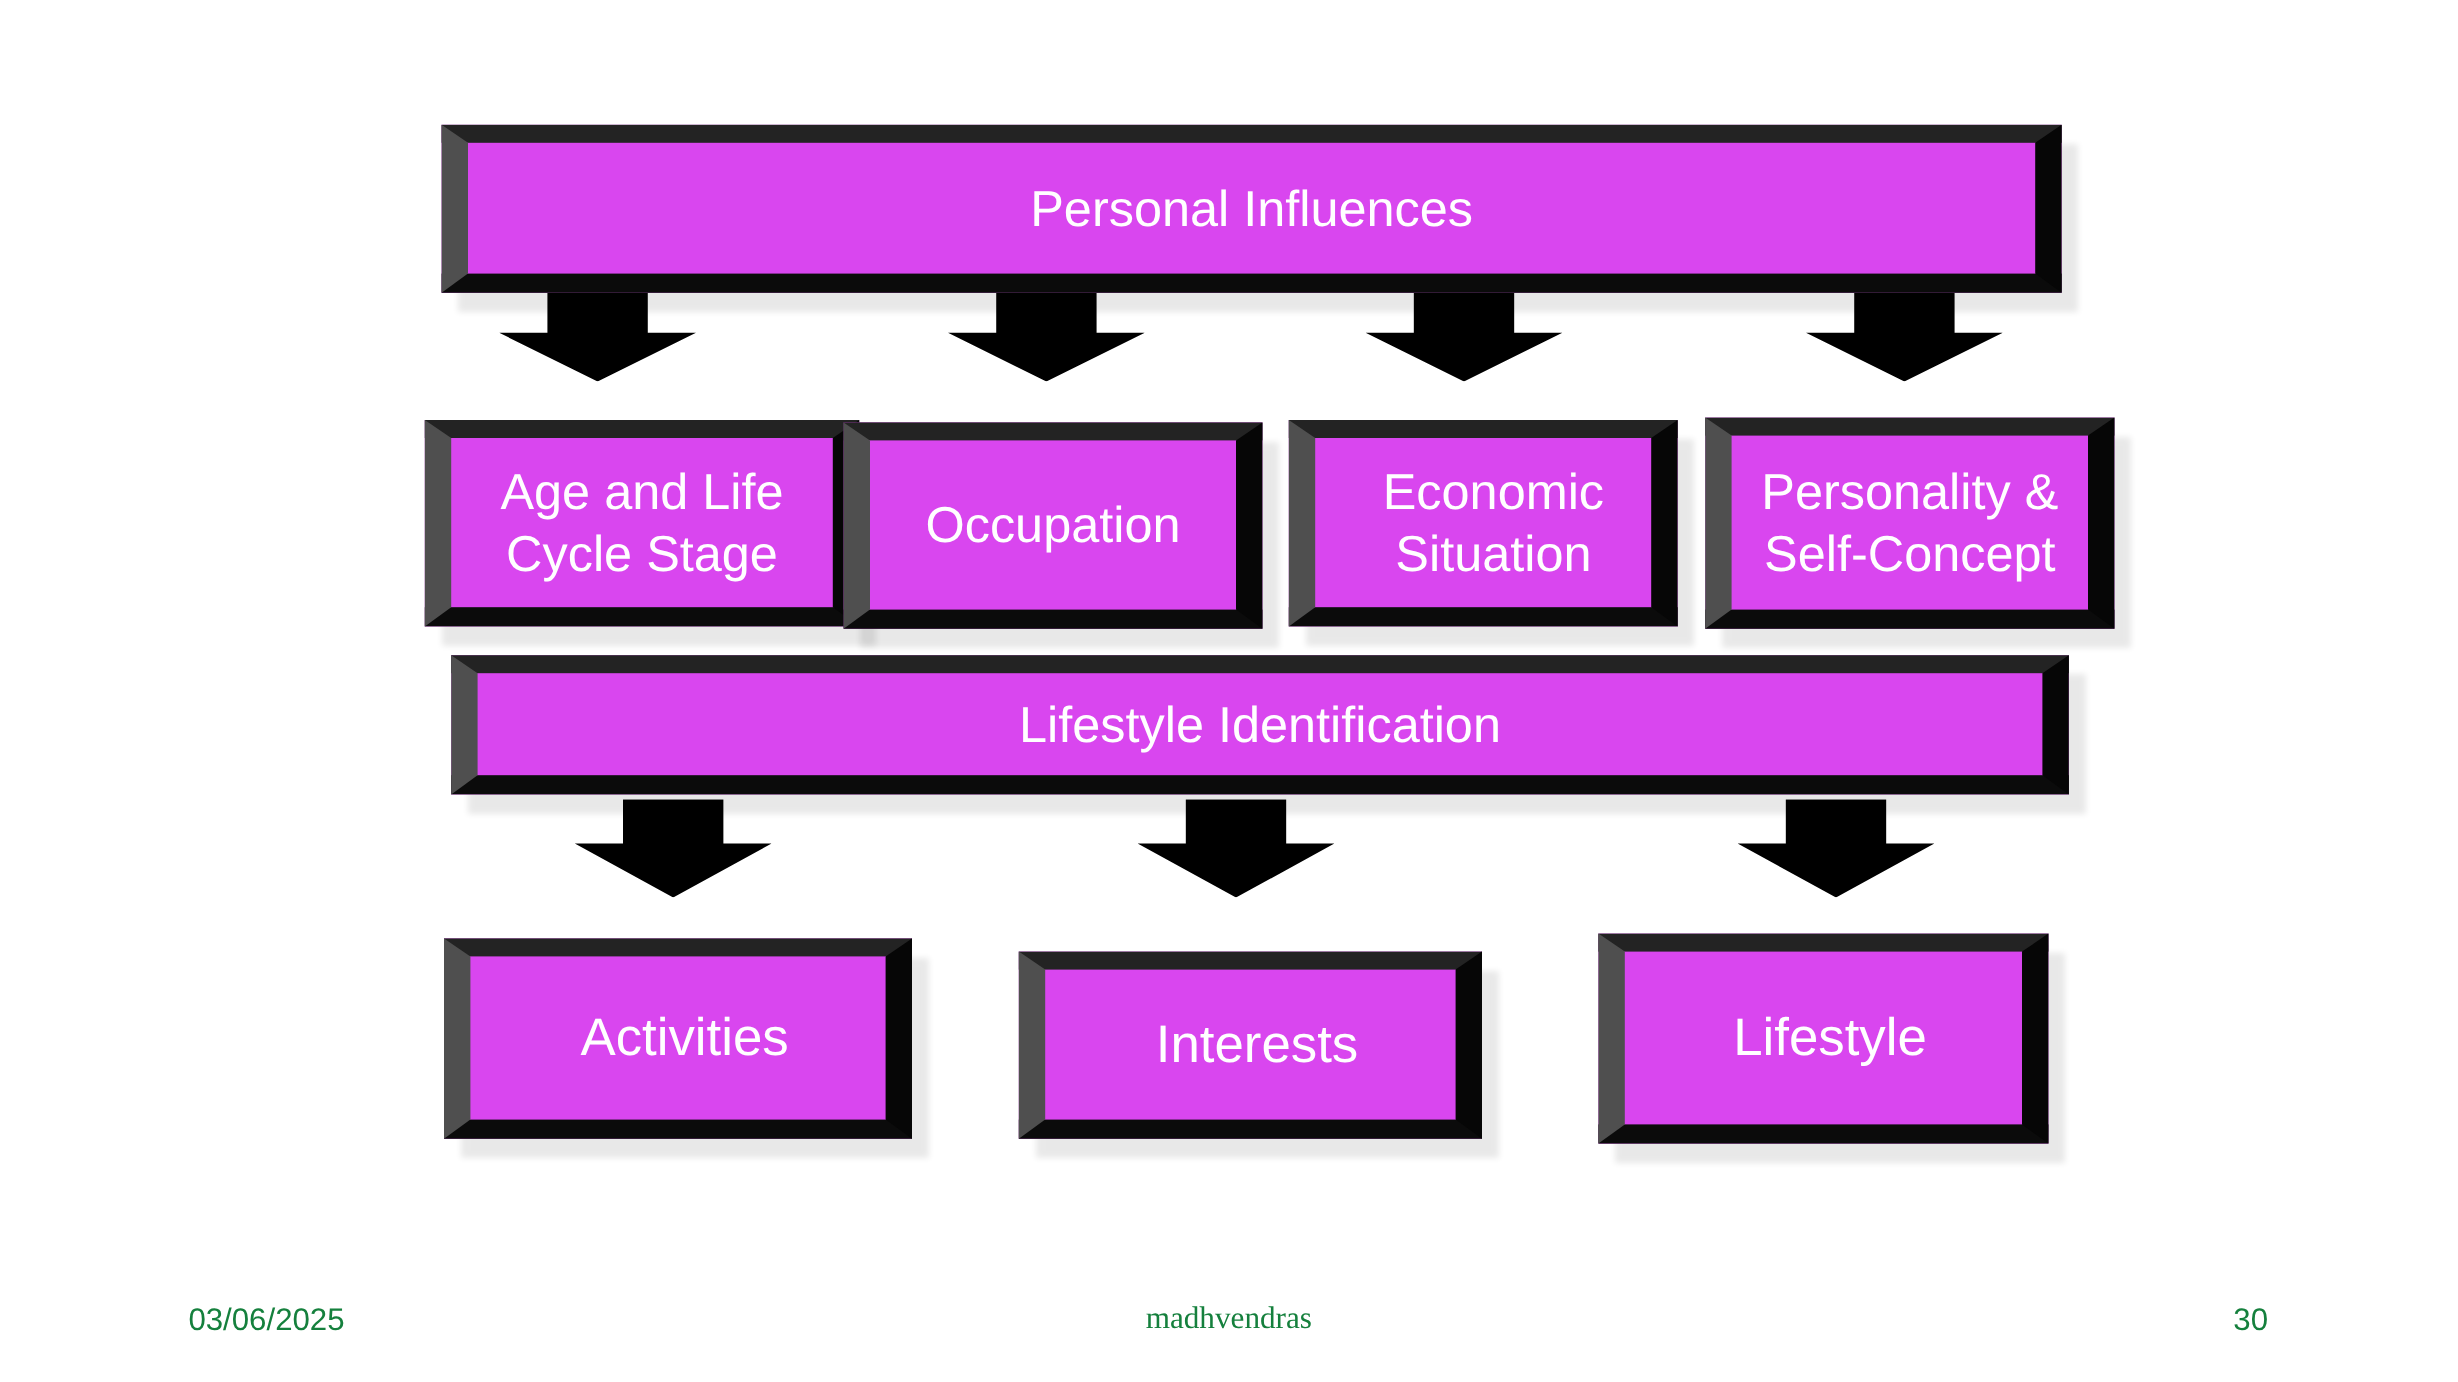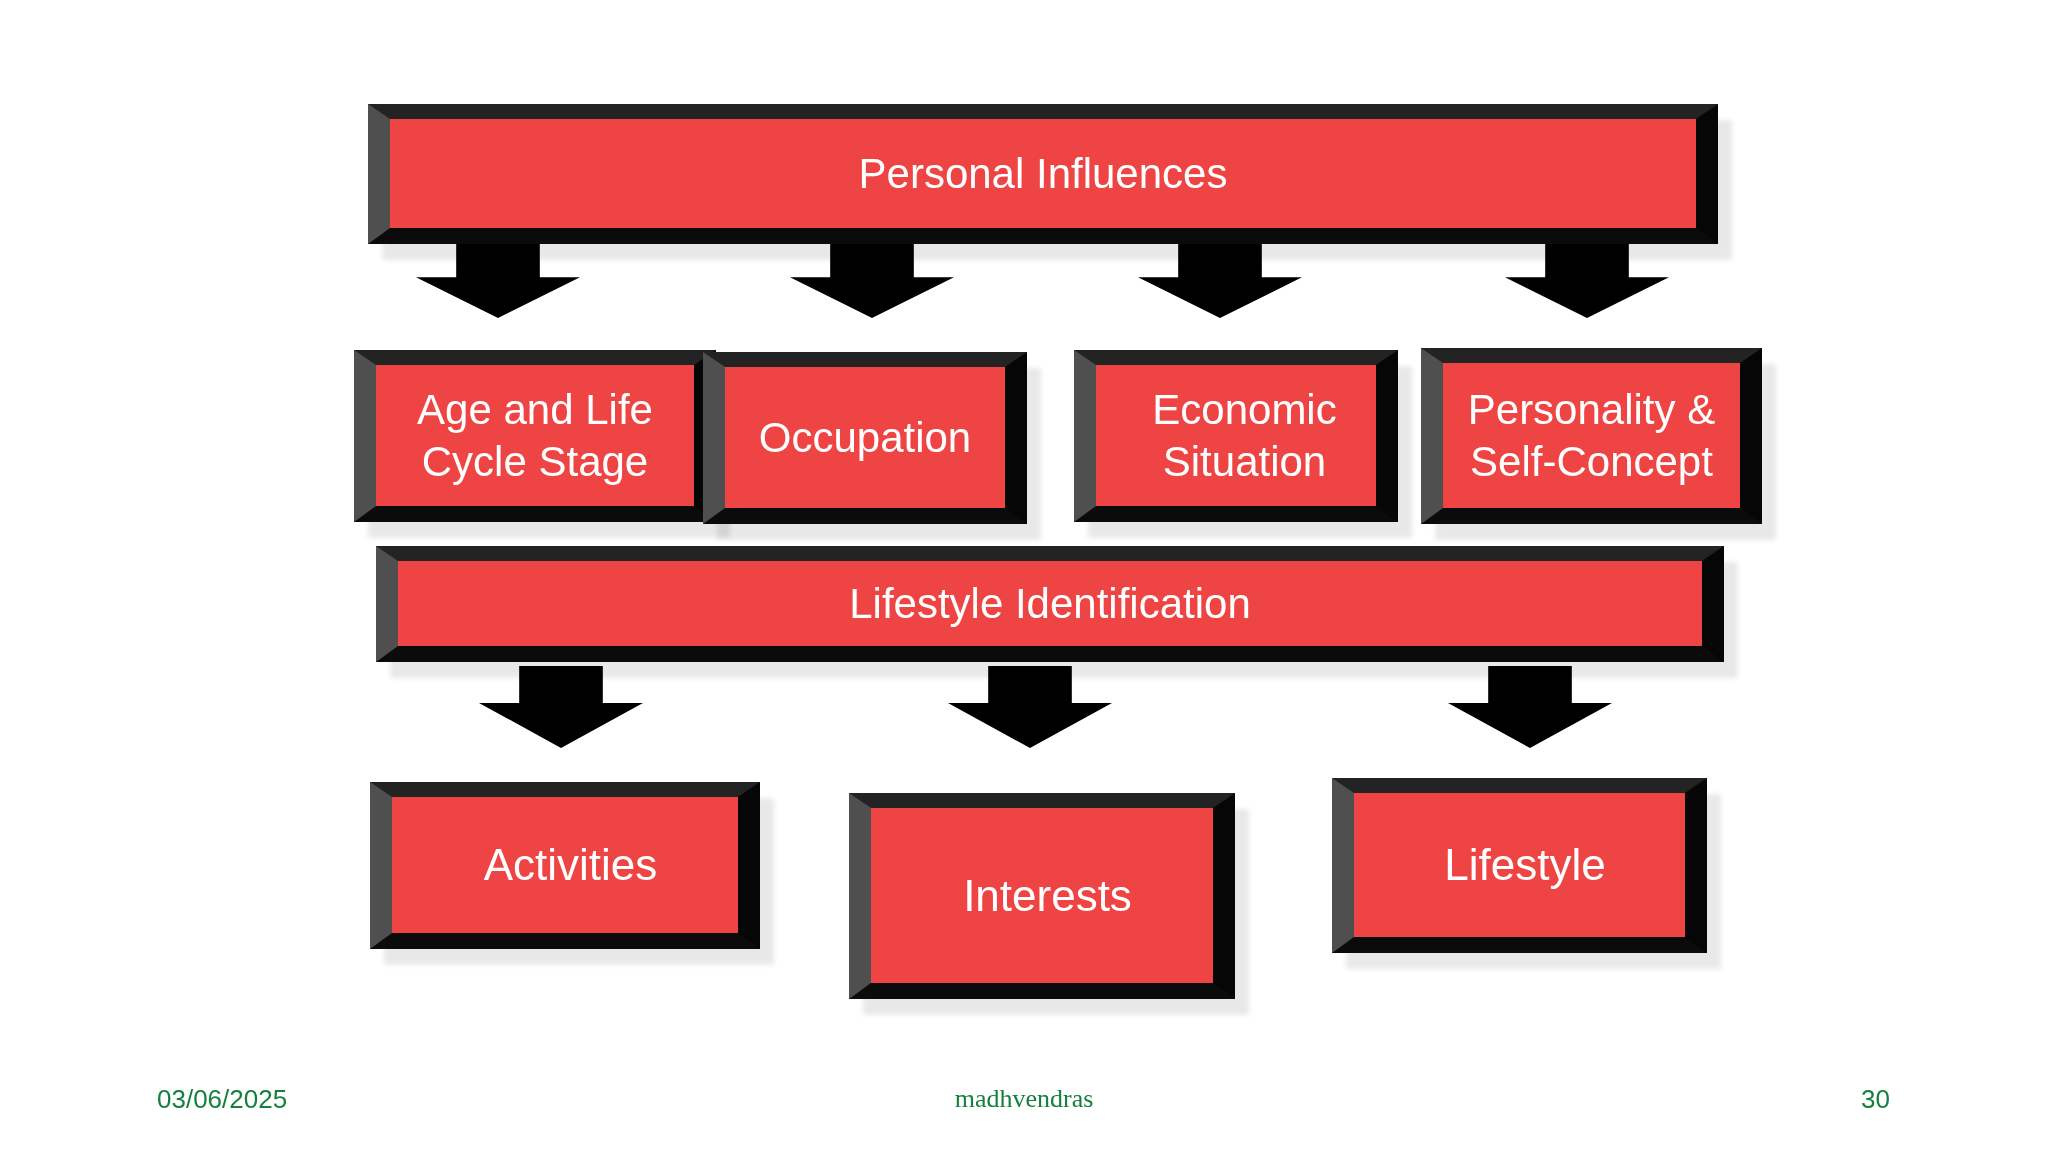--- a/index.html
+++ b/index.html
@@ -7,21 +7,21 @@
     position:relative;
     width:2048px;height:1152px;
     background:#ffffff;
     font-family:"Liberation Sans", sans-serif;
     overflow:hidden;
   }
   
   .box3d{
     position:absolute;
     box-sizing:border-box;
-    background:#ef4444;
+    background:#d946ef;
     border-style:solid;
     border-width:15px 22px 16px 22px;
     border-top-color:#232323;
     border-right-color:#060606;
     border-bottom-color:#0b0b0b;
     border-left-color:#4f4f4f;
     box-shadow:14px 16px 5px rgba(0,0,0,0.09);
     display:flex;align-items:center;justify-content:center;
     text-align:center;
     color:#ffffff;
@@ -55,42 +55,42 @@
   </div>
 
   <div class="arrow" style="left:416px;top:244px;width:164px;height:74px;"></div>
   <div class="arrow" style="left:790px;top:244px;width:164px;height:74px;"></div>
   <div class="arrow" style="left:1138px;top:244px;width:164px;height:74px;"></div>
   <div class="arrow" style="left:1505px;top:244px;width:164px;height:74px;"></div>
 
   <div class="box3d" style="left:319px;top:350px;width:362px;height:172px;margin-left:35px;">
     <span>Age and Life Cycle Stage</span>
   </div>
-  <div class="box3d" style="left:703px;top:352px;width:324px;height:172px;">
+  <div class="box3d" style="left:703px;top:352px;width:349px;height:172px;">
     <span>Occupation</span>
   </div>
   <div class="box3d" style="left:1074px;top:350px;width:324px;height:172px;padding-left:17px;">
     <span>Economic Situation</span>
   </div>
   <div class="box3d" style="left:1421px;top:348px;width:341px;height:176px;">
     <span>Personality &amp; Self-Concept</span>
   </div>
 
   <div class="box3d bar" style="left:376px;top:546px;width:1348px;height:116px;">
     <span>Lifestyle Identification</span>
   </div>
 
   <div class="arrow" style="left:479px;top:666px;width:164px;height:82px;"></div>
   <div class="arrow" style="left:948px;top:666px;width:164px;height:82px;"></div>
   <div class="arrow" style="left:1448px;top:666px;width:164px;height:82px;"></div>
 
   <div class="box3d lvl3" style="left:370px;top:782px;width:390px;height:167px;">
     <span>Activities</span>
   </div>
-  <div class="box3d lvl3" style="left:849px;top:793px;width:386px;height:206px;">
+  <div class="box3d lvl3" style="left:849px;top:793px;width:386px;height:156px;">
     <span>Interests</span>
   </div>
   <div class="box3d lvl3" style="left:1332px;top:778px;width:375px;height:175px;">
     <span>Lifestyle</span>
   </div>
 
   <div class="footer-text" style="left:157px;top:1084px;">03/06/2025</div>
   <div class="footer-text footer-center" style="top:1084px;">madhvendras</div>
   <div class="footer-text" style="right:158px;top:1084px;">30</div>
 

